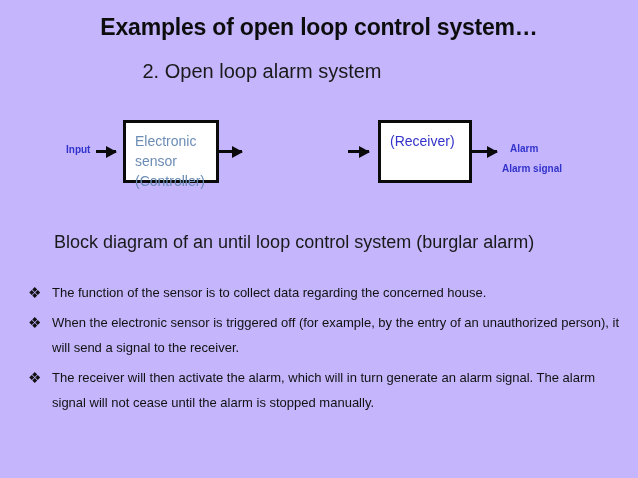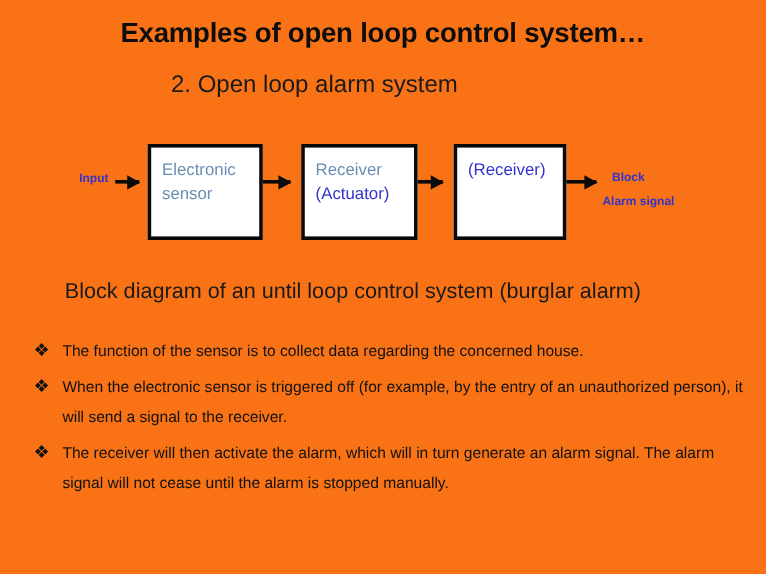--- a/index.html
+++ b/index.html
@@ -13,21 +13,21 @@
     overflow: hidden;
     font-family: "Liberation Sans", sans-serif;
     color: #111111;
     position: relative;
   }
 
   .slide {
     position: relative;
     width: 638px;
     height: 478px;
-    background: #f97316;
+    background: #c4b5fd;
   }
 
   
   .title {
     position: absolute;
     left: 0;
     top: 14px;
     width: 638px;
     text-align: center;
     font-size: 23px;
@@ -53,21 +53,21 @@
     position: absolute;
     left: 16px;
     top: 112px;
     width: 638px;
     height: 100px;
   }
 
   .blk {
     position: absolute;
     top: 8px;
-    height: 80px;
+    height: 63px;
     box-sizing: border-box;
     border: 3px solid #0a0a0a;
     background: #ffffff;
     padding: 8px 0 16px 9px;
   }
   .blk-1 { left: 107px; width: 96px; }
   .blk-2 { left: 235px; width: 97px; }
   .blk-3 { left: 362px; width: 94px; }
 
   .blk-line {
@@ -160,37 +160,34 @@
   <div class="subtitle">2. Open loop alarm system</div>
 
   <div class="diagram">
 
     <span class="io-label io-input">Input</span>
     <div class="arrow arrow-in"></div>
 
     <div class="blk blk-1">
       <div class="blk-line">Electronic</div>
       <div class="blk-line">sensor</div>
+      <div class="blk-line">(Controller)</div>
     </div>
 
     <div class="arrow arrow-mid1"></div>
 
-    <div class="blk blk-2">
-      <div class="blk-line">Receiver</div>
-      <div class="blk-line dark">(Actuator)</div>
-    </div>
 
     <div class="arrow arrow-mid2"></div>
 
     <div class="blk blk-3">
       <div class="blk-line dark">(Receiver)</div>
     </div>
 
     <div class="arrow arrow-out"></div>
-    <span class="io-label io-output">Block</span>
+    <span class="io-label io-output">Alarm</span>
     <span class="io-label io-alarm">Alarm signal</span>
 
   </div>
 
   <div class="caption">Block diagram of an until loop control system (burglar alarm)</div>
 
   <div class="bullets">
 
     <div class="bullet-row">
       <span class="bullet-glyph">❖</span>

